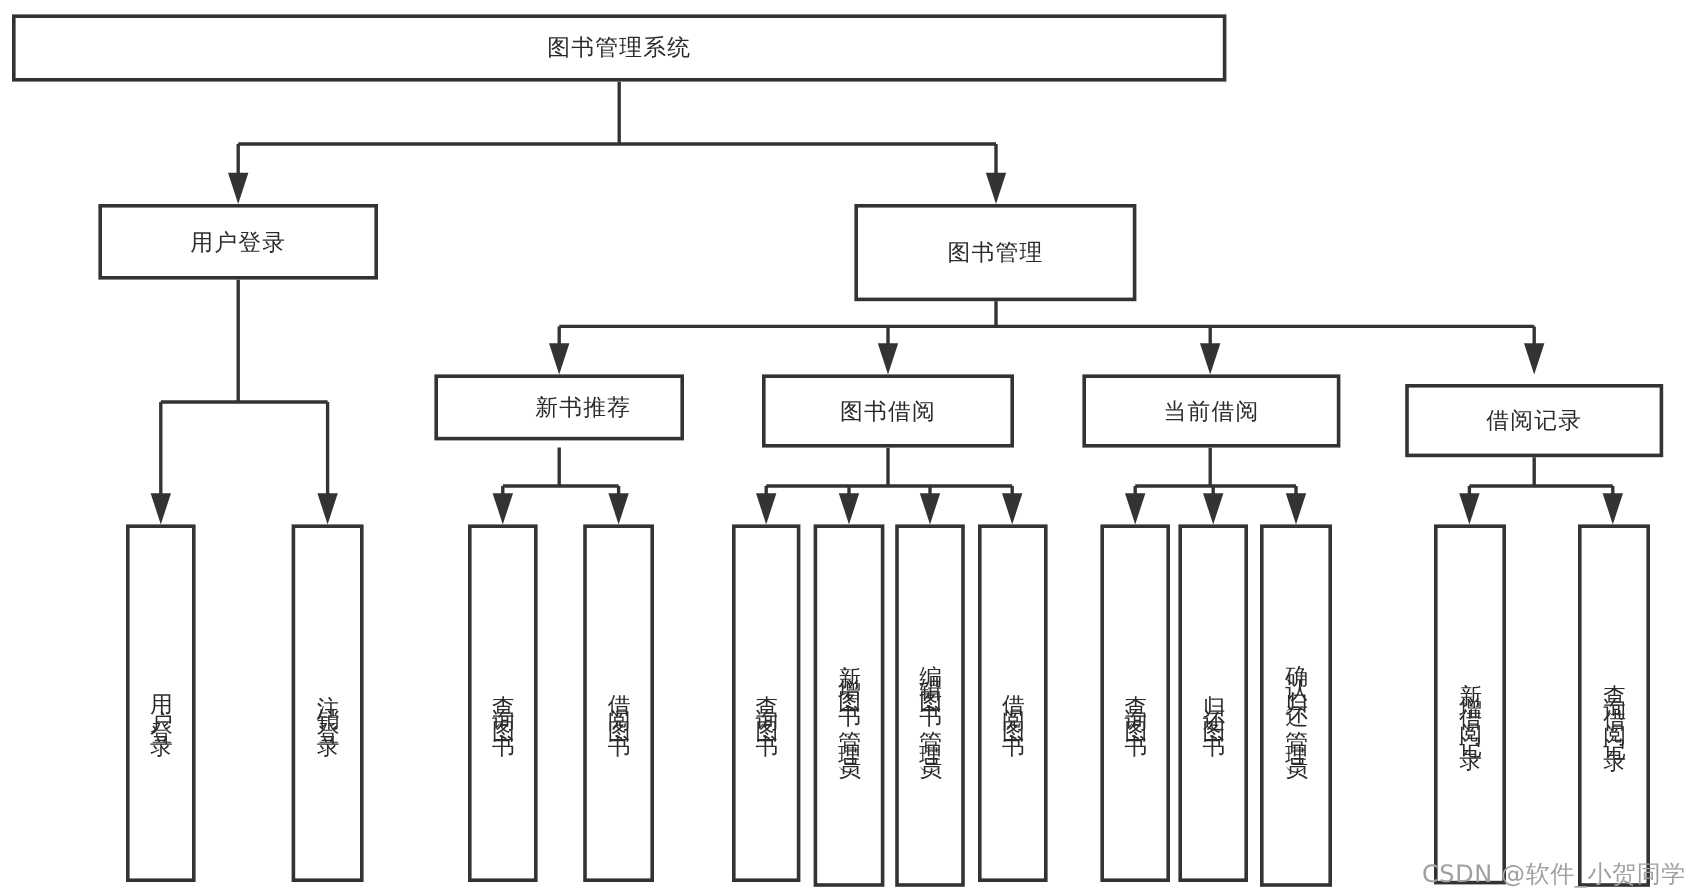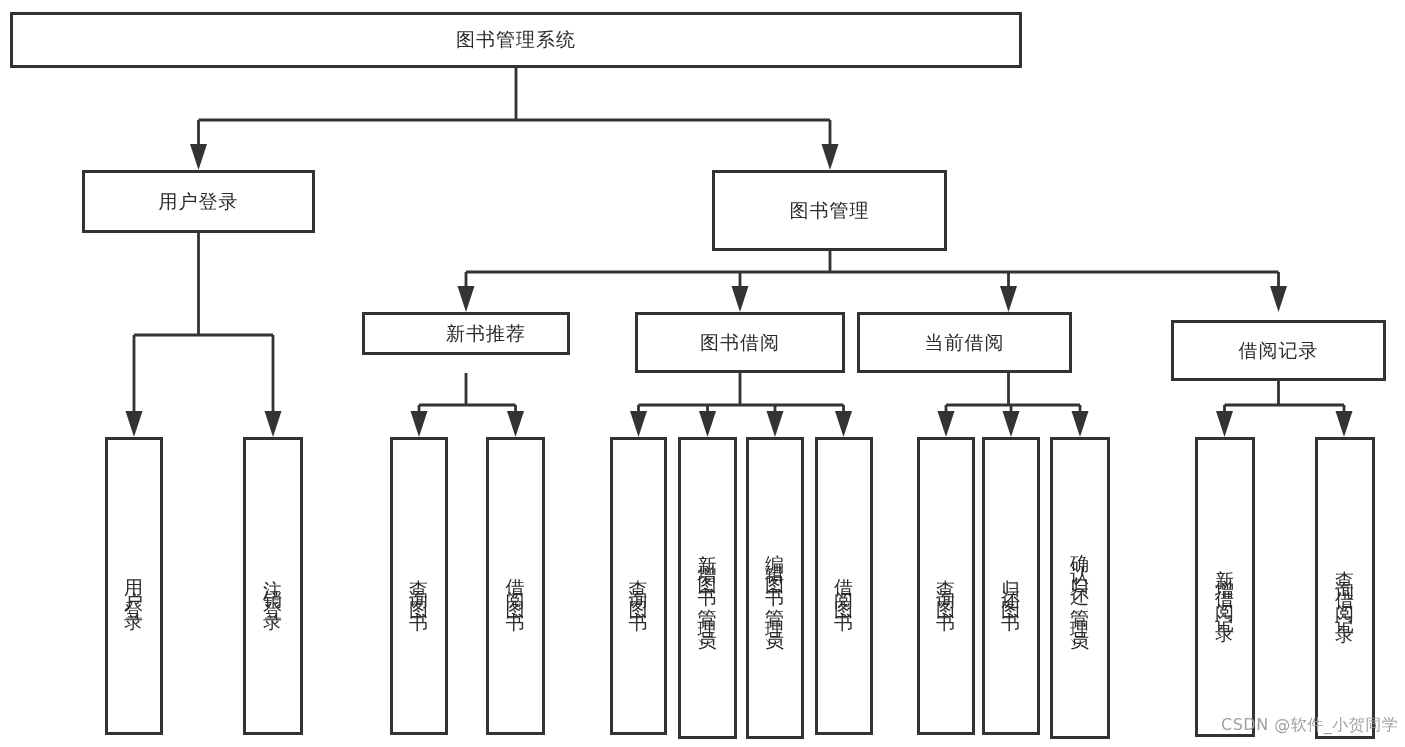--- a/index.html
+++ b/index.html
@@ -31,24 +31,23 @@
   .leaf{
     writing-mode:vertical-rl;
     text-orientation:mixed;
     letter-spacing:11px;
     line-height:1;
     white-space:normal;
   }
   .watermark{
     position:absolute;
     z-index:3;
-    font-size:16px;
+    font-size:20px;
     color:#a0a0a0;
     letter-spacing:0.5px;
-    margin-left:36px;
   }
 </style>
 </head>
 <body>
 
 <svg id="connectors" viewBox="0 0 1405 747" xmlns="http://www.w3.org/2000/svg">
   <g stroke="#333333" stroke-width="2.8" fill="none">
     <path d="M516 68 V120 M198.5 120 H830 M198.5 120 V150 M830 120 V150
              M198.5 233 V335 M134 335 H273 M134 335 V417 M273 335 V417
              M830 233 V272 M466 272 H1278.5
@@ -79,23 +78,23 @@
     <polygon points="1216,411 1233,411 1224.5,437"></polygon>
     <polygon points="1335.5,411 1352.5,411 1344,437"></polygon>
   </g>
 </svg>
 
 <div class="node" style="left:10px;top:12px;width:1012px;height:56px;">图书管理系统</div>
 
 <div class="node" style="left:82px;top:170px;width:233px;height:63px;">用户登录</div>
 <div class="node" style="left:712px;top:170px;width:235px;height:81px;">图书管理</div>
 
-<div class="node" style="left:362px;top:312px;width:208px;height:43px;padding-left:40px;">新书推荐</div>
+<div class="node" style="left:362px;top:312px;width:208px;height:55px;padding-left:40px;">新书推荐</div>
 <div class="node" style="left:635px;top:312px;width:210px;height:61px;text-align:right;">图书借阅</div>
-<div class="node" style="left:857px;top:312px;width:215px;height:61px;">当前借阅</div>
+<div class="node" style="left:902px;top:312px;width:215px;height:61px;">当前借阅</div>
 <div class="node" style="left:1171px;top:320px;width:215px;height:61px;">借阅记录</div>
 
 <div class="node leaf" style="left:105px;top:437px;width:58px;height:298px;">用户登录</div>
 <div class="node leaf" style="left:243px;top:437px;width:60px;height:298px;">注销登录</div>
 
 <div class="node leaf" style="left:390px;top:437px;width:58px;height:298px;">查询图书</div>
 <div class="node leaf" style="left:486px;top:437px;width:59px;height:298px;">借阅图书</div>
 
 <div class="node leaf" style="left:610px;top:437px;width:57px;height:298px;">查询图书</div>
 <div class="node leaf" style="left:678px;top:437px;width:59px;height:302px;">新增图书（管理员）</div>

